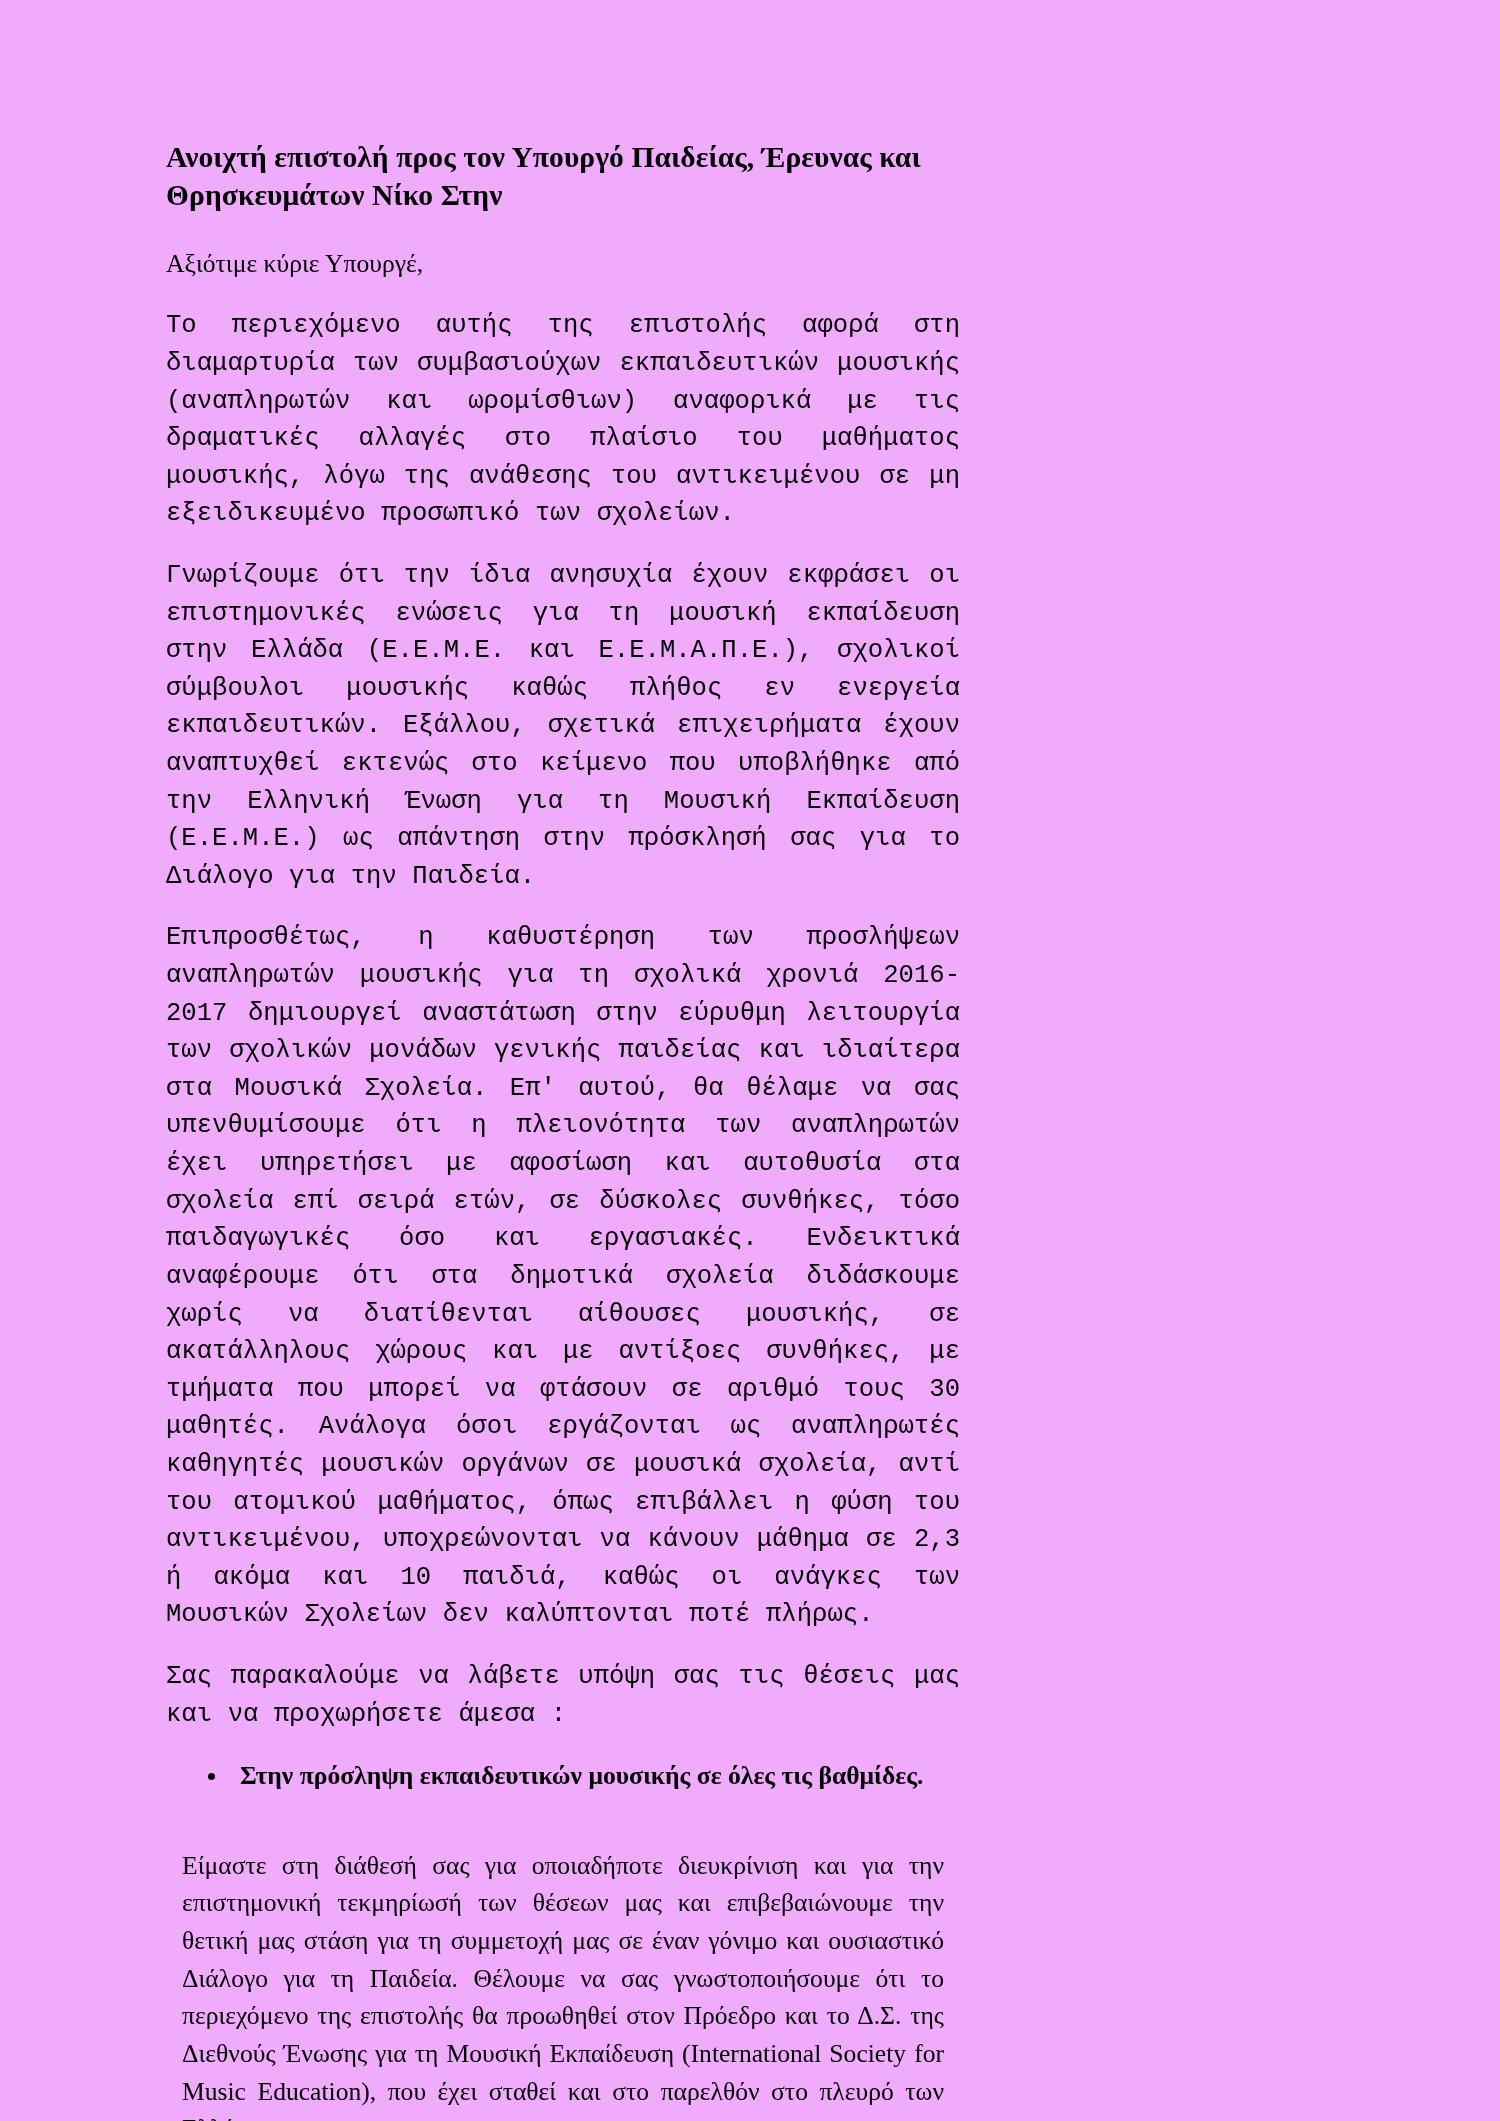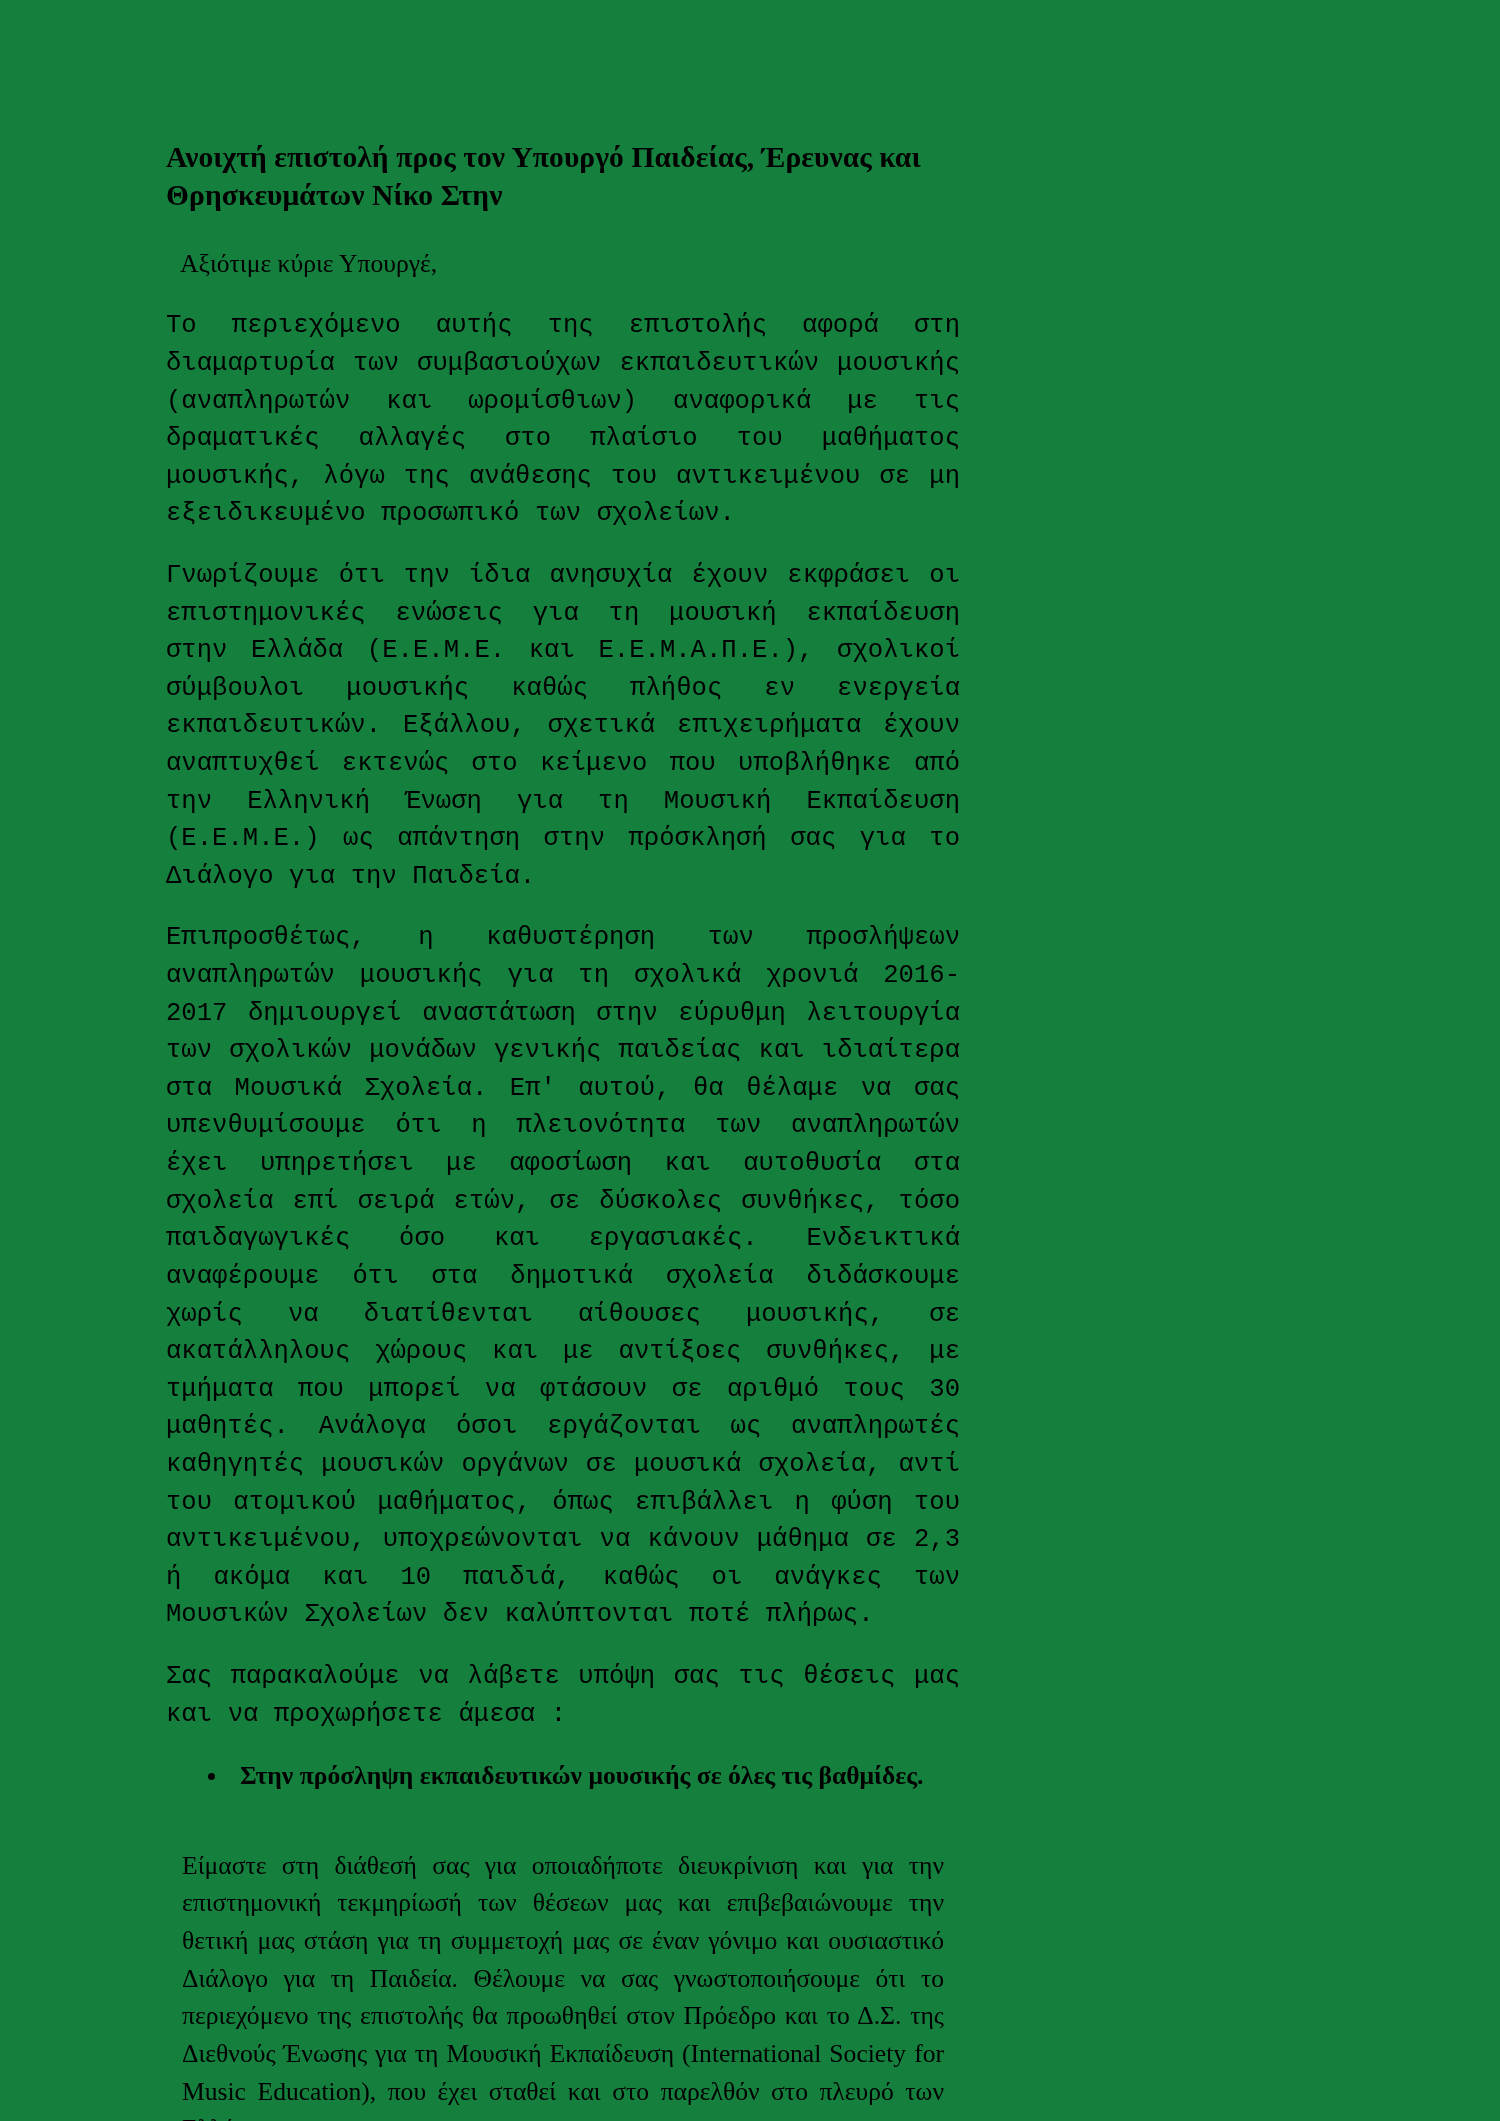--- a/index.html
+++ b/index.html
@@ -11,21 +11,21 @@
     width: 1500px;
     height: 2121px;
     font-family: "Liberation Serif", "DejaVu Serif", serif;
     color: #000000;
     -webkit-font-smoothing: antialiased;
   }
   .page {
     position: relative;
     width: 1500px;
     height: 2121px;
-    background: #15803d;
+    background: #f0abfc;
     box-sizing: border-box;
     padding: 138px 160px 0 166px;
   }
   .doc-body {
     width: 794px;
   }
   h1.doc-title {
     font-family: "Liberation Serif", "DejaVu Serif", serif;
     font-size: 29.5px;
     font-weight: bold;
@@ -39,21 +39,21 @@
     line-height: 1.47;
     margin: 0 0 24px 0;
     text-align: justify;
     text-justify: inter-word;
     word-spacing: 0.2px;
     font-family: Liberation Mono, monospace;
   }
   p.salutation {
     font-size: 25.6px;
     line-height: 1.47;
-    margin: 0 0 25px 14px;
+    margin: 0 0 25px 0;
     text-align: left;
   }
   p.para:last-child {
     margin-bottom: 0;
   }
   ul.bullet-list {
     list-style: none;
     margin: 4px 0 0 0;
     padding: 0;
   }

